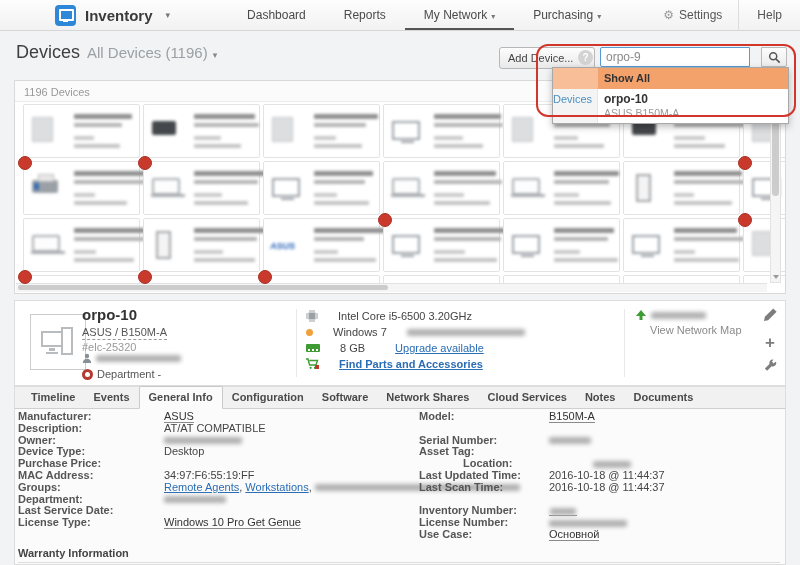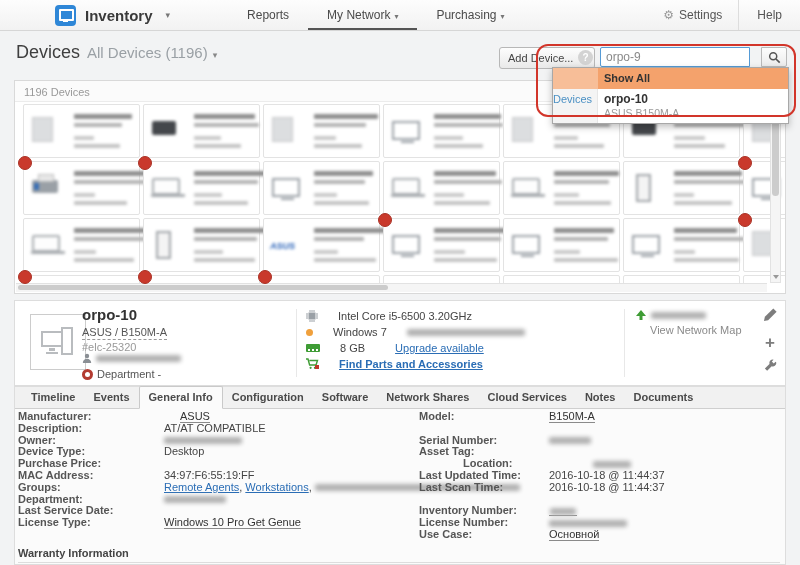--- a/index.html
+++ b/index.html
@@ -143,20 +143,21 @@
 <div class="stage">
 
   <div class="topnav">
     <div class="logo">
       <div class="scr"></div>
         <div class="std"></div>
     </div>
     <div class="brand">Inventory</div>
     <div class="brand-caret">▾</div>
     <div class="nav-menu" id="nav-menu">
+        <div class="nav-item"><span>Dashboard</span></div>
         <div class="nav-item"><span>Reports</span></div>
         <div class="nav-item active"><span>My Network</span><span class="caret">▾</span></div>
         <div class="nav-item"><span>Purchasing</span><span class="caret">▾</span></div>
       </div>
     <div class="nav-right">
       <div class="nav-settings">
         <span class="gear">⚙</span>
         <span>Settings</span>
       </div>
       <div class="nav-sep"></div>
@@ -556,21 +557,21 @@
         <div class="tab">Events</div>
         <div class="tab active">General Info</div>
         <div class="tab">Configuration</div>
         <div class="tab">Software</div>
         <div class="tab">Network Shares</div>
         <div class="tab">Cloud Services</div>
         <div class="tab">Notes</div>
         <div class="tab">Documents</div>
       </div>
     <div class="fcol fcol-left" id="col-left">
-        <div class="frow"><span class="flabel" style="width: 162px;">Manufacturer:</span><span class="fval"><span class="edit">ASUS</span></span></div>
+        <div class="frow"><span class="flabel" style="width: 146px;">Manufacturer:</span><span class="fval"><span class="edit">ASUS</span></span></div>
         <div class="frow"><span class="flabel" style="width: 146px;">Description:</span><span class="fval"><span>AT/AT COMPATIBLE</span></span></div>
         <div class="frow"><span class="flabel" style="width: 146px;">Owner:</span><span class="fval"><span class="bb" style="width: 78px;"></span></span></div>
         <div class="frow"><span class="flabel" style="width: 146px;">Device Type:</span><span class="fval"><span>Desktop</span></span></div>
         <div class="frow"><span class="flabel" style="width: 146px;">Purchase Price:</span><span class="fval"></span></div>
         <div class="frow"><span class="flabel" style="width: 146px;">MAC Address:</span><span class="fval"><span>34:97:F6:55:19:FF</span></span></div>
         <div class="frow"><span class="flabel" style="width: 146px;">Groups:</span><span class="fval"><a class="lnk">Remote Agents</a>, <a class="lnk">Workstations</a>, <span class="bb" style="width: 205px;"></span></span></div>
         <div class="frow"><span class="flabel" style="width: 146px;">Department:</span><span class="fval"><span class="bb" style="width: 62px;"></span></span></div>
         <div class="frow"><span class="flabel" style="width: 146px;">Last Service Date:</span><span class="fval"></span></div>
         <div class="frow"><span class="flabel" style="width: 146px;">License Type:</span><span class="fval"><span class="edit">Windows 10 Pro Get Genue</span></span></div>
       </div>

